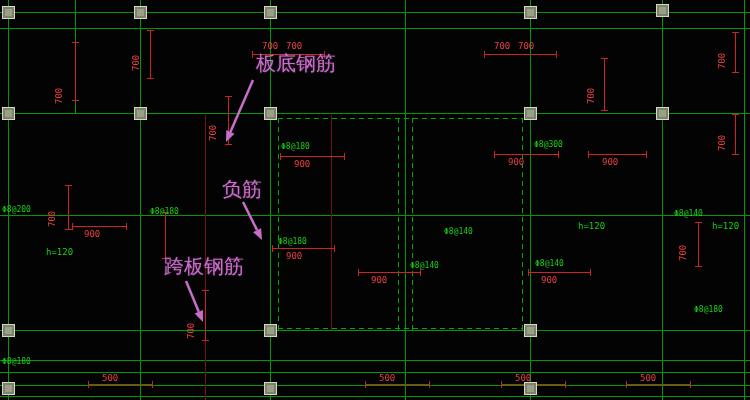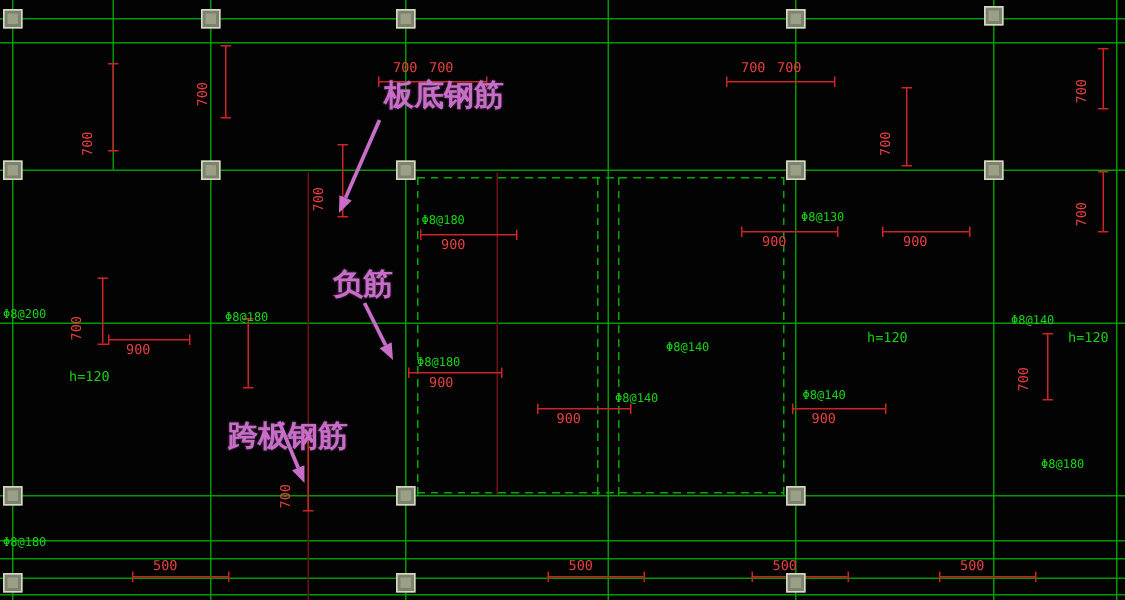--- a/index.html
+++ b/index.html
@@ -15,21 +15,21 @@
   .hdash{position:absolute;height:1px;z-index:1;
     background:repeating-linear-gradient(to right,#00aa00 0 5px,transparent 5px 9px);}
   .redline{position:absolute;background:#cc2424;z-index:2;}
   .darkline{position:absolute;background:#6e1212;z-index:1;}
   .column{position:absolute;width:13px;height:13px;background:#9aa086;
     border:1px solid #d6d9c0;box-sizing:border-box;z-index:3;
     box-shadow:inset 0 0 0 2px #7d8270;}
   .anno{position:absolute;white-space:nowrap;z-index:4;line-height:1;}
   .anno.red{color:#e84040;}
   .anno.green{color:#18d018;}
-  .callout{position:absolute;color:#c86ec8;font-size:20px;font-weight:bold;z-index:6;
+  .callout{position:absolute;color:#c86ec8;font-size:20px;font-weight:normal;z-index:6;
     font-family:"DejaVu Sans",sans-serif;white-space:nowrap;
     text-shadow:0 0 2px rgba(200,110,200,.55);}
   #arrow-layer{position:absolute;left:0;top:0;z-index:5;}
 </style>
 </head>
 <body>
 
 <div id="canvas" style="width: 750px; height: 400px; background: rgb(3, 3, 3);">
   <svg id="arrow-layer" width="750" height="400">
       <line x1="253" y1="80" x2="230.39193444007952" y2="131.91481721166923" stroke="#c86ec8" stroke-width="2.5"></line>
@@ -170,26 +170,26 @@
     <span class="anno red" style="left: 371px; top: 276px; font-size: 9px;">900</span>
     <span class="anno red" style="left: 541px; top: 276px; font-size: 9px;">900</span>
     <span class="anno red" style="left: 102px; top: 374px; font-size: 9px;">500</span>
     <span class="anno red" style="left: 379px; top: 374px; font-size: 9px;">500</span>
     <span class="anno red" style="left: 515px; top: 374px; font-size: 9px;">500</span>
     <span class="anno red" style="left: 640px; top: 374px; font-size: 9px;">500</span>
     <span class="anno green" style="left: 46px; top: 248px; font-size: 9px;">h=120</span>
     <span class="anno green" style="left: 578px; top: 222px; font-size: 9px;">h=120</span>
     <span class="anno green" style="left: 712px; top: 222px; font-size: 9px;">h=120</span>
     <span class="anno green" style="left: 281px; top: 143px; font-size: 8px;">Φ8@180</span>
-    <span class="anno green" style="left: 534px; top: 141px; font-size: 8px;">Φ8@130</span>
+    <span class="anno green" style="left: 534px; top: 141px; font-size: 8px;">Φ8@300</span>
     <span class="anno green" style="left: 150px; top: 208px; font-size: 8px;">Φ8@180</span>
     <span class="anno green" style="left: 2px; top: 206px; font-size: 8px;">Φ8@200</span>
     <span class="anno green" style="left: 278px; top: 238px; font-size: 8px;">Φ8@180</span>
     <span class="anno green" style="left: 444px; top: 228px; font-size: 8px;">Φ8@140</span>
     <span class="anno green" style="left: 410px; top: 262px; font-size: 8px;">Φ8@140</span>
     <span class="anno green" style="left: 535px; top: 260px; font-size: 8px;">Φ8@140</span>
     <span class="anno green" style="left: 674px; top: 210px; font-size: 8px;">Φ8@140</span>
     <span class="anno green" style="left: 694px; top: 306px; font-size: 8px;">Φ8@180</span>
     <span class="anno green" style="left: 2px; top: 358px; font-size: 8px;">Φ8@180</span>
     <span class="callout" style="left: 256px; top: 50px;">板底钢筋</span>
     <span class="callout" style="left: 222px; top: 176px;">负筋</span>
-    <span class="callout" style="left: 152px; top: 253px; margin-top: 24px;">跨板钢筋</span>
+    <span class="callout" style="left: 164px; top: 253px;">跨板钢筋</span>
   </div>
 
 </body></html>

